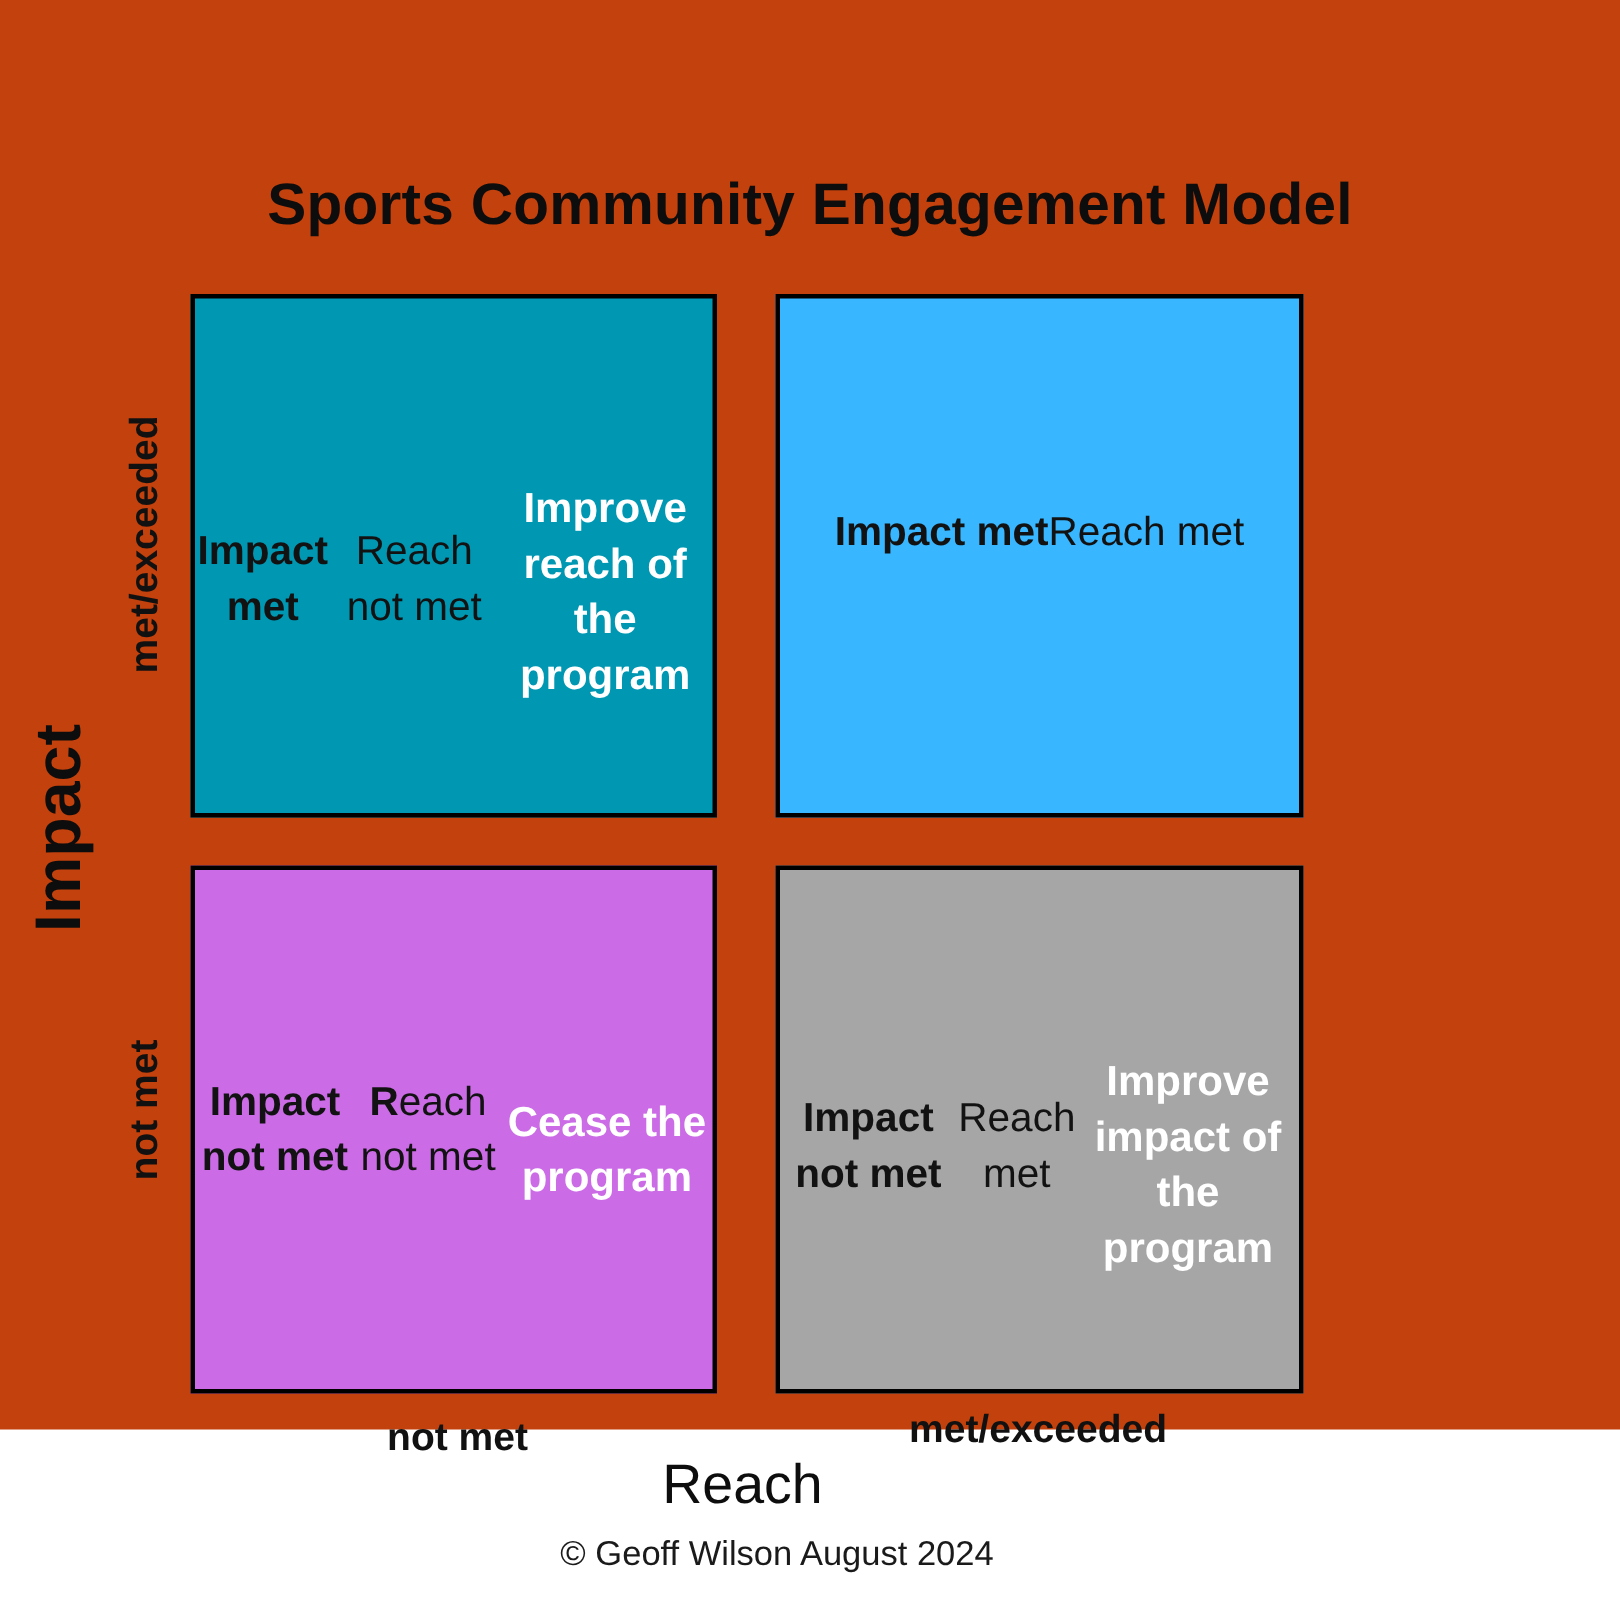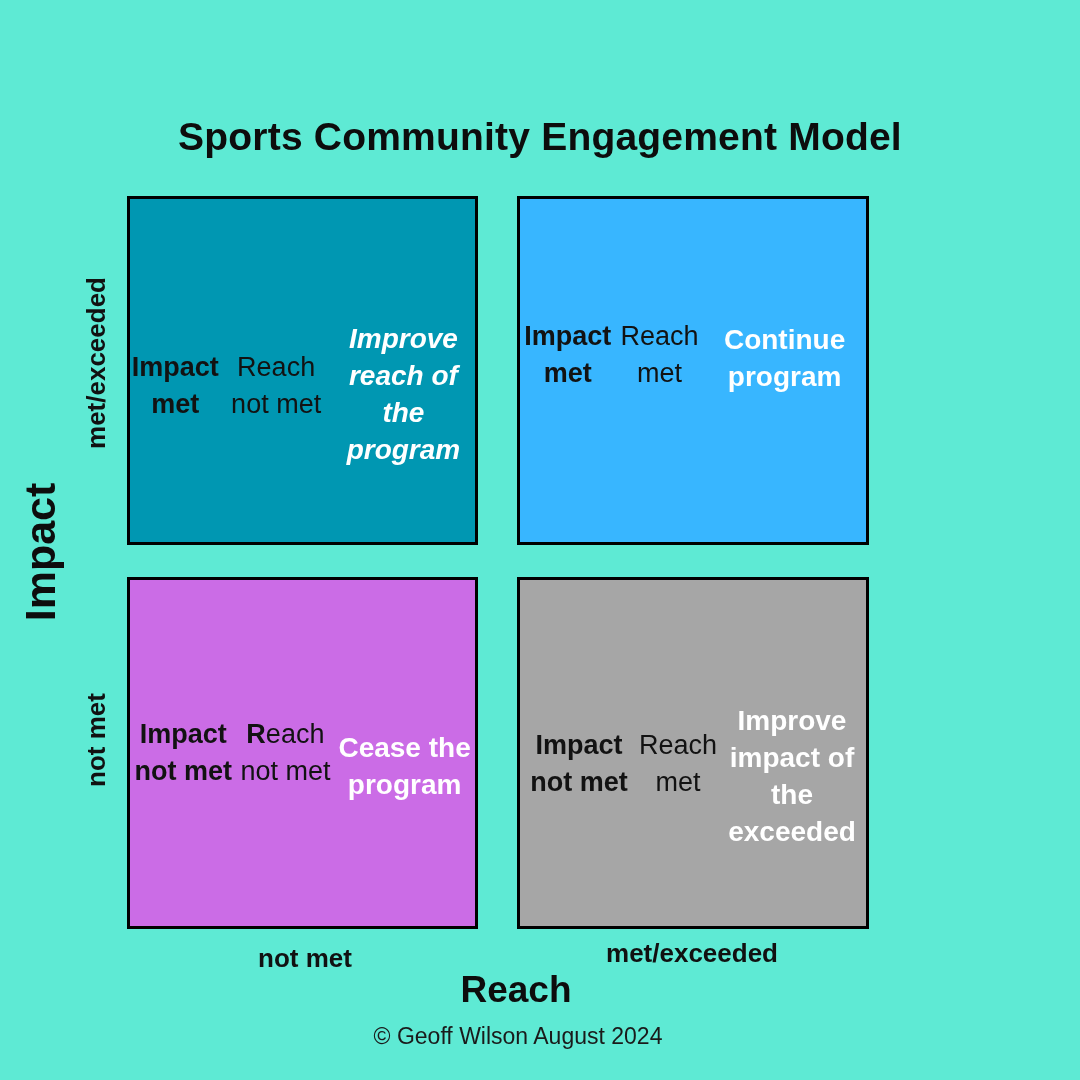--- a/index.html
+++ b/index.html
@@ -3,21 +3,21 @@
 <meta charset="utf-8">
 <style>
   * { margin: 0; padding: 0; box-sizing: border-box; }
   html, body { background: #ffffff; }
   body {
     width: 1080px; height: 1080px;
     font-family: "Liberation Sans", sans-serif;
     color: #111111;
     overflow: hidden;
   }
-  .canvas { position: relative; width: 1080px; height: 1080px; background: #5eead4; }
+  .canvas { position: relative; width: 1080px; height: 953px; background: #c2410c; }
 
   .title {
     position: absolute;
     left: 50%; top: 137px;
     transform: translate(-50%, -50%);
     font-size: 39px; font-weight: 700; color: #0d0d0d;
     white-space: nowrap; letter-spacing: 0.2px;
   }
 
   
@@ -36,21 +36,21 @@
   .status-line {
     font-size: 27px; line-height: 37px; color: #121212;
   }
   .status-line.bold { font-weight: 700; }
   .bold-r { font-weight: 700; }
 
   .action {
     color: #ffffff; font-size: 28px; line-height: 37px;
     font-weight: 700; white-space: pre-line;
   }
-  .quad.tl .action { margin-top: 17px; font-style: italic; }
+  .quad.tl .action { margin-top: 17px; }
   .quad.tr .action { margin-top: 7px; }
   .quad.bl .action { margin-top: 25px; font-weight: 700; }
   .quad.br .action { margin-top: 23px; }
   .quad.tr { padding-bottom: 32px; }      
   .quad.tl { padding-top: 30px; }         
   .quad.br { padding-top: 22px; }
 
   
   .v-label {
     position: absolute; white-space: nowrap;
@@ -60,54 +60,53 @@
     left: 40px; top: 552px;
     font-size: 43px; font-weight: 700; color: #0d0d0d;
   }
   .y-tick-top { left: 96px; top: 363px; font-size: 26px; font-weight: 600; }
   .y-tick-bottom { left: 96px; top: 740px; font-size: 26px; font-weight: 600; }
 
   
   .h-label { position: absolute; white-space: nowrap; transform: translate(-50%, -50%); }
   .x-tick-left { left: 305px; top: 958px; font-size: 26px; font-weight: 600; }
   .x-tick-right { left: 692px; top: 953px; font-size: 26px; font-weight: 600; }
-  .x-axis-title { left: 516px; top: 990px; font-size: 37px; font-weight: 700; color: #0d0d0d; }
+  .x-axis-title { left: 495px; top: 990px; font-size: 37px; font-weight: 400; color: #0d0d0d; }
   .copyright { left: 518px; top: 1036px; font-size: 23px; font-weight: 400; color: #1a1a1a; }
 </style>
 </head>
 <body>
 
 <div class="canvas">
 
   <div class="title">Sports Community Engagement Model</div>
 
   <div class="quad tl">
     <div class="status-line bold">Impact met</div>
     <div class="status-line">Reach not met</div>
     <div class="action">Improve reach of
 the program</div>
   </div>
 
   <div class="quad tr">
     <div class="status-line bold">Impact met</div>
     <div class="status-line">Reach met</div>
-    <div class="action">Continue program</div>
   </div>
 
   <div class="quad bl">
     <div class="status-line bold">Impact not met</div>
     <div class="status-line"><span class="bold-r">R</span><span>each not met</span></div>
     <div class="action">Cease the program</div>
   </div>
 
   <div class="quad br">
     <div class="status-line bold">Impact not met</div>
     <div class="status-line">Reach met</div>
     <div class="action">Improve impact of
-the exceeded</div>
+the program</div>
   </div>
 
   <div class="v-label y-axis-title">Impact</div>
   <div class="v-label y-tick-top">met/exceeded</div>
   <div class="v-label y-tick-bottom">not met</div>
 
   <div class="h-label x-tick-left">not met</div>
   <div class="h-label x-tick-right">met/exceeded</div>
   <div class="h-label x-axis-title">Reach</div>
 

